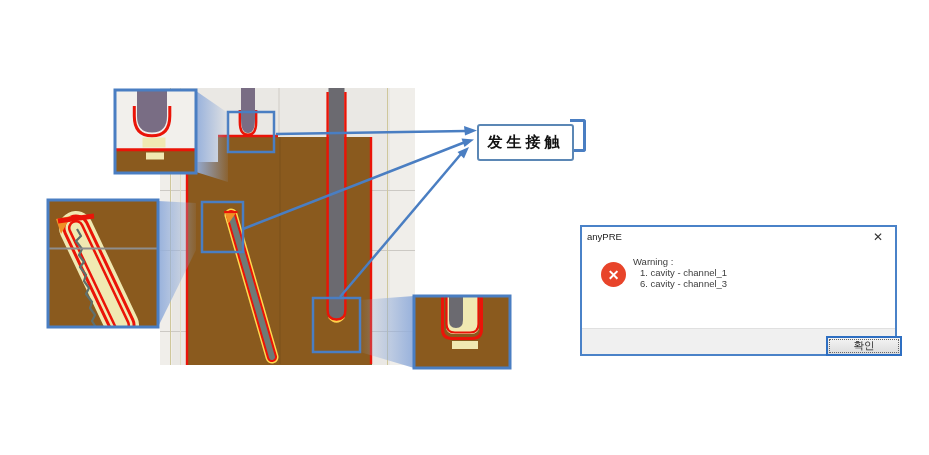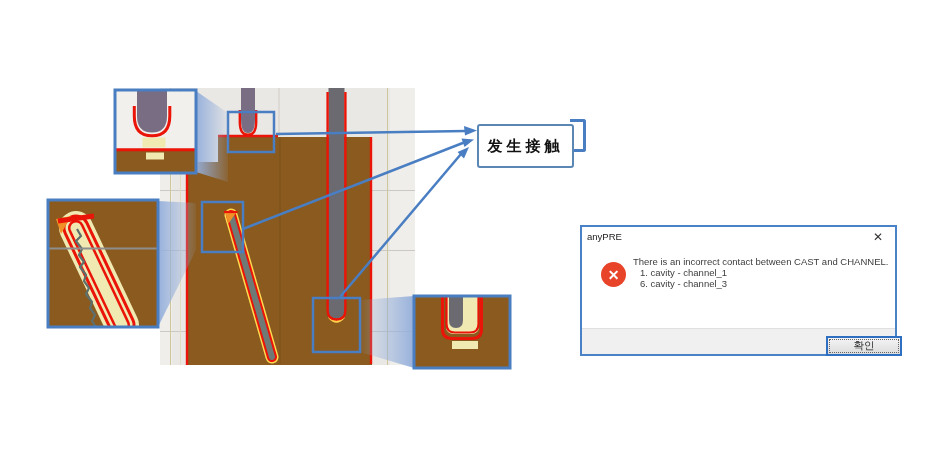--- a/index.html
+++ b/index.html
@@ -1,21 +1,21 @@
 <!DOCTYPE html>
 <html><head>
 <meta charset="utf-8">
 <style>
   html,body{margin:0;padding:0;background:#ffffff;}
   body{width:929px;height:455px;position:relative;overflow:hidden;
        font-family:"Liberation Sans",sans-serif;}
   #scene{position:absolute;left:0;top:0;}
 
   
-  .label-box{position:absolute;left:477px;top:124px;width:97px;height:44px;
+  .label-box{position:absolute;left:477px;top:124px;width:97px;height:37px;
     background:#ffffff;border:2px solid #5b87b5;border-radius:3px;
     display:flex;align-items:center;justify-content:center;box-sizing:border-box;
     font-size:15px;font-weight:600;color:#111;letter-spacing:4px;
     font-family:"DejaVu Sans",sans-serif;}
   .label-bracket{position:absolute;left:570px;top:119px;width:16px;height:33px;
     border:3px solid #4a7ec2;border-left:none;border-radius:0 3px 3px 0;
     box-sizing:border-box;background:transparent;}
 
   
   .dialog{position:absolute;left:580px;top:225px;width:317px;height:131px;
@@ -178,20 +178,20 @@
 
 <div class="dialog">
   <div class="dialog-titlebar">
     <span class="dialog-title">anyPRE</span>
   </div>
   <button class="dialog-close">✕</button>
 
   <div class="error-icon">✕</div>
 
   <div class="dialog-text">
-    <div>There is an incorrect contact between CAST and CHANNEL.</div>
+    <div>Warning :</div>
     <div class="indent">1. cavity - channel_1</div>
     <div class="indent">6. cavity - channel_3</div>
   </div>
 
   <div class="dialog-footer"></div>
   <button class="btn-ok">확인</button>
 </div>
 
 </body></html>

